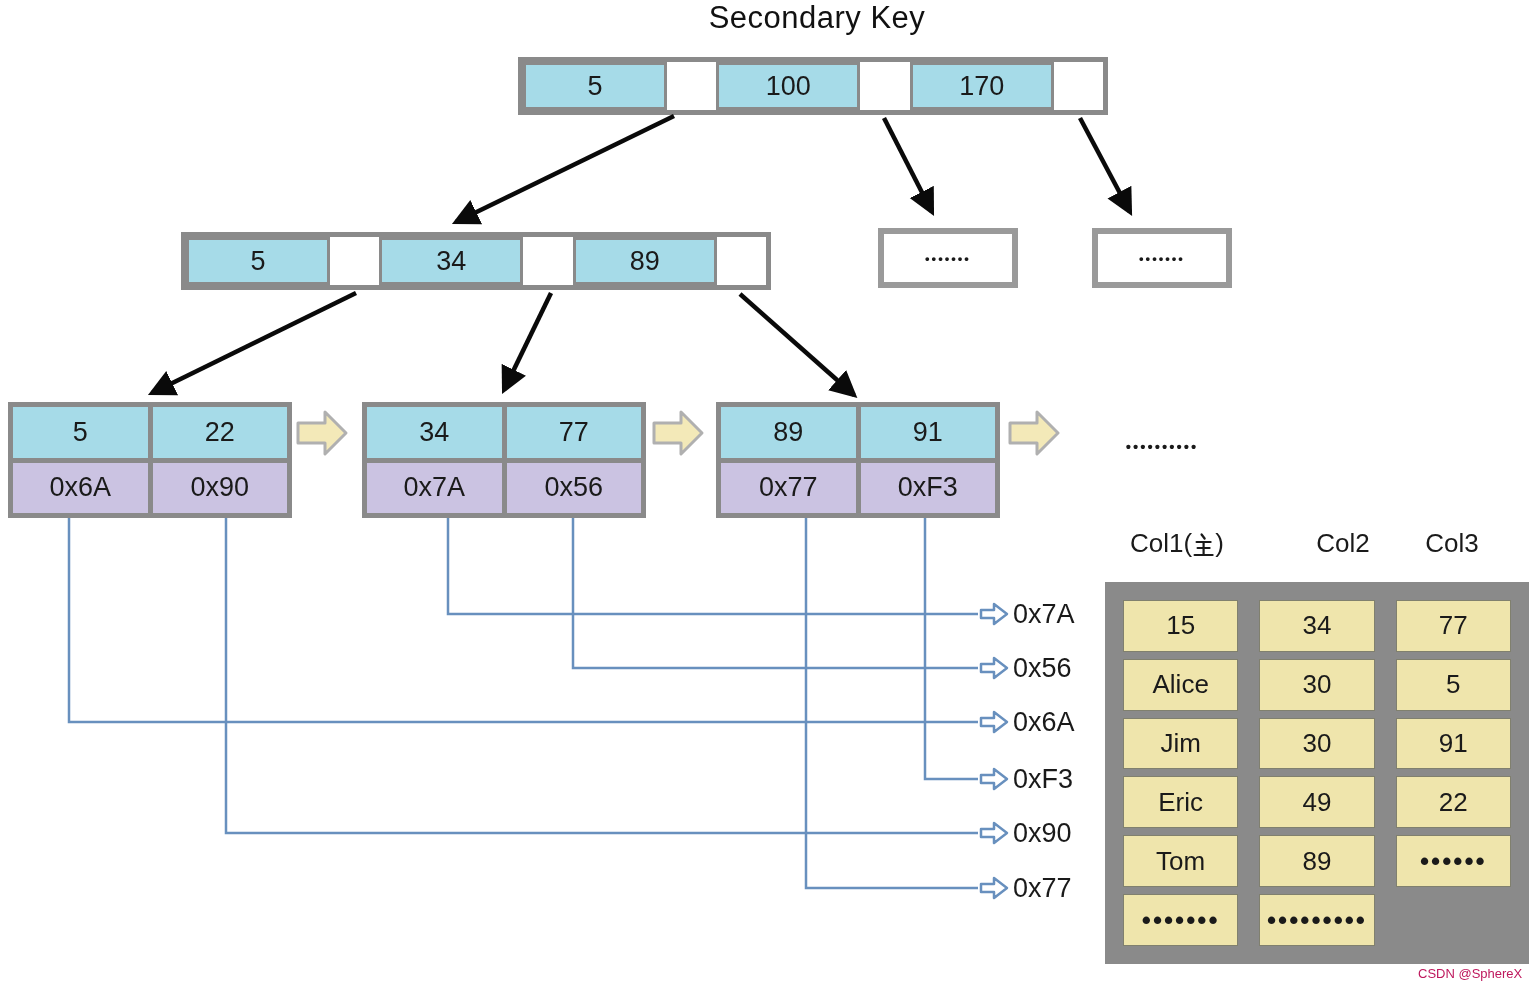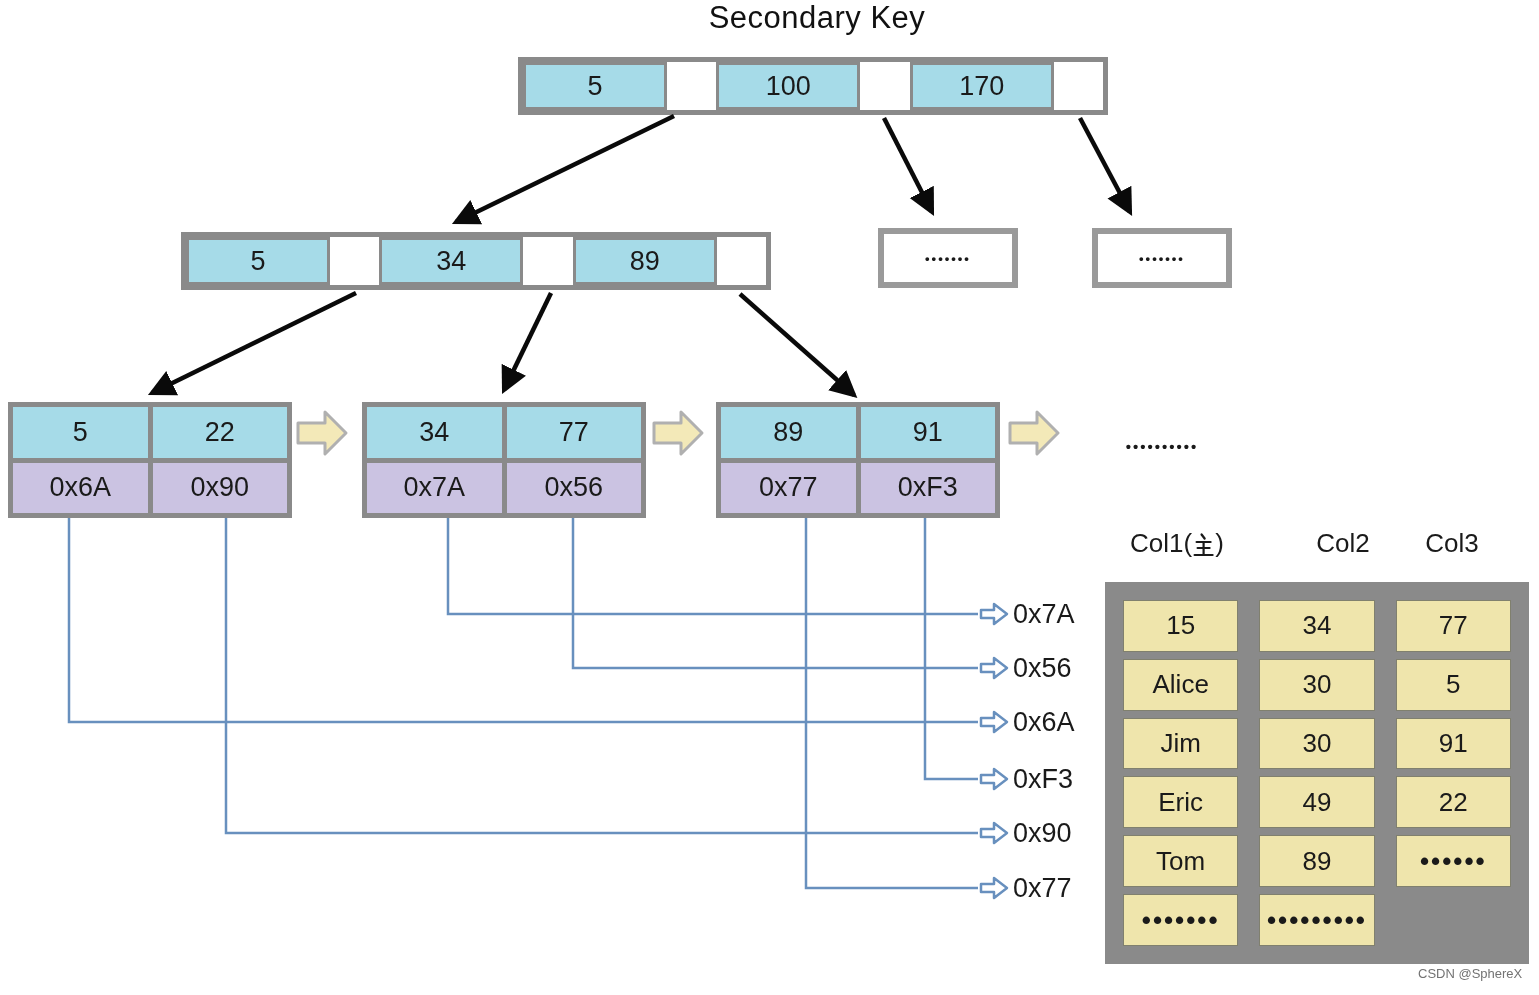--- a/index.html
+++ b/index.html
@@ -53,21 +53,21 @@
   .theader{position:absolute;top:528px;transform:translateX(-50%);font-size:26px;display:flex;align-items:center;text-align:center;}
   .rtable{
     position:absolute;left:1105px;top:582px;width:424px;height:382px;box-sizing:border-box;
     background:#8A8A8A;padding:18px;display:grid;
     grid-template-columns:1fr 1fr 1fr;grid-auto-rows:1fr;gap:7px 21px;
   }
   .rtable .cell{
     background:#EFE5AC;border:1px solid #80806e;display:flex;align-items:center;justify-content:center;
     font-size:26px;
   }
-  .watermark{position:absolute;left:1418px;top:966px;font-size:13px;color:#737373;}
+  .watermark{position:absolute;left:1418px;top:966px;font-size:13px;color:#be185d;}
   .overlay{position:absolute;left:0;top:0;z-index:6;pointer-events:none;}
   .layer{z-index:2;}
   .zhu-svg{margin:4px 1px 0 1px;}
 </style>
 </head>
 <body>
 
 <div class="canvas">
 
   <div class="title layer">Secondary Key</div>

